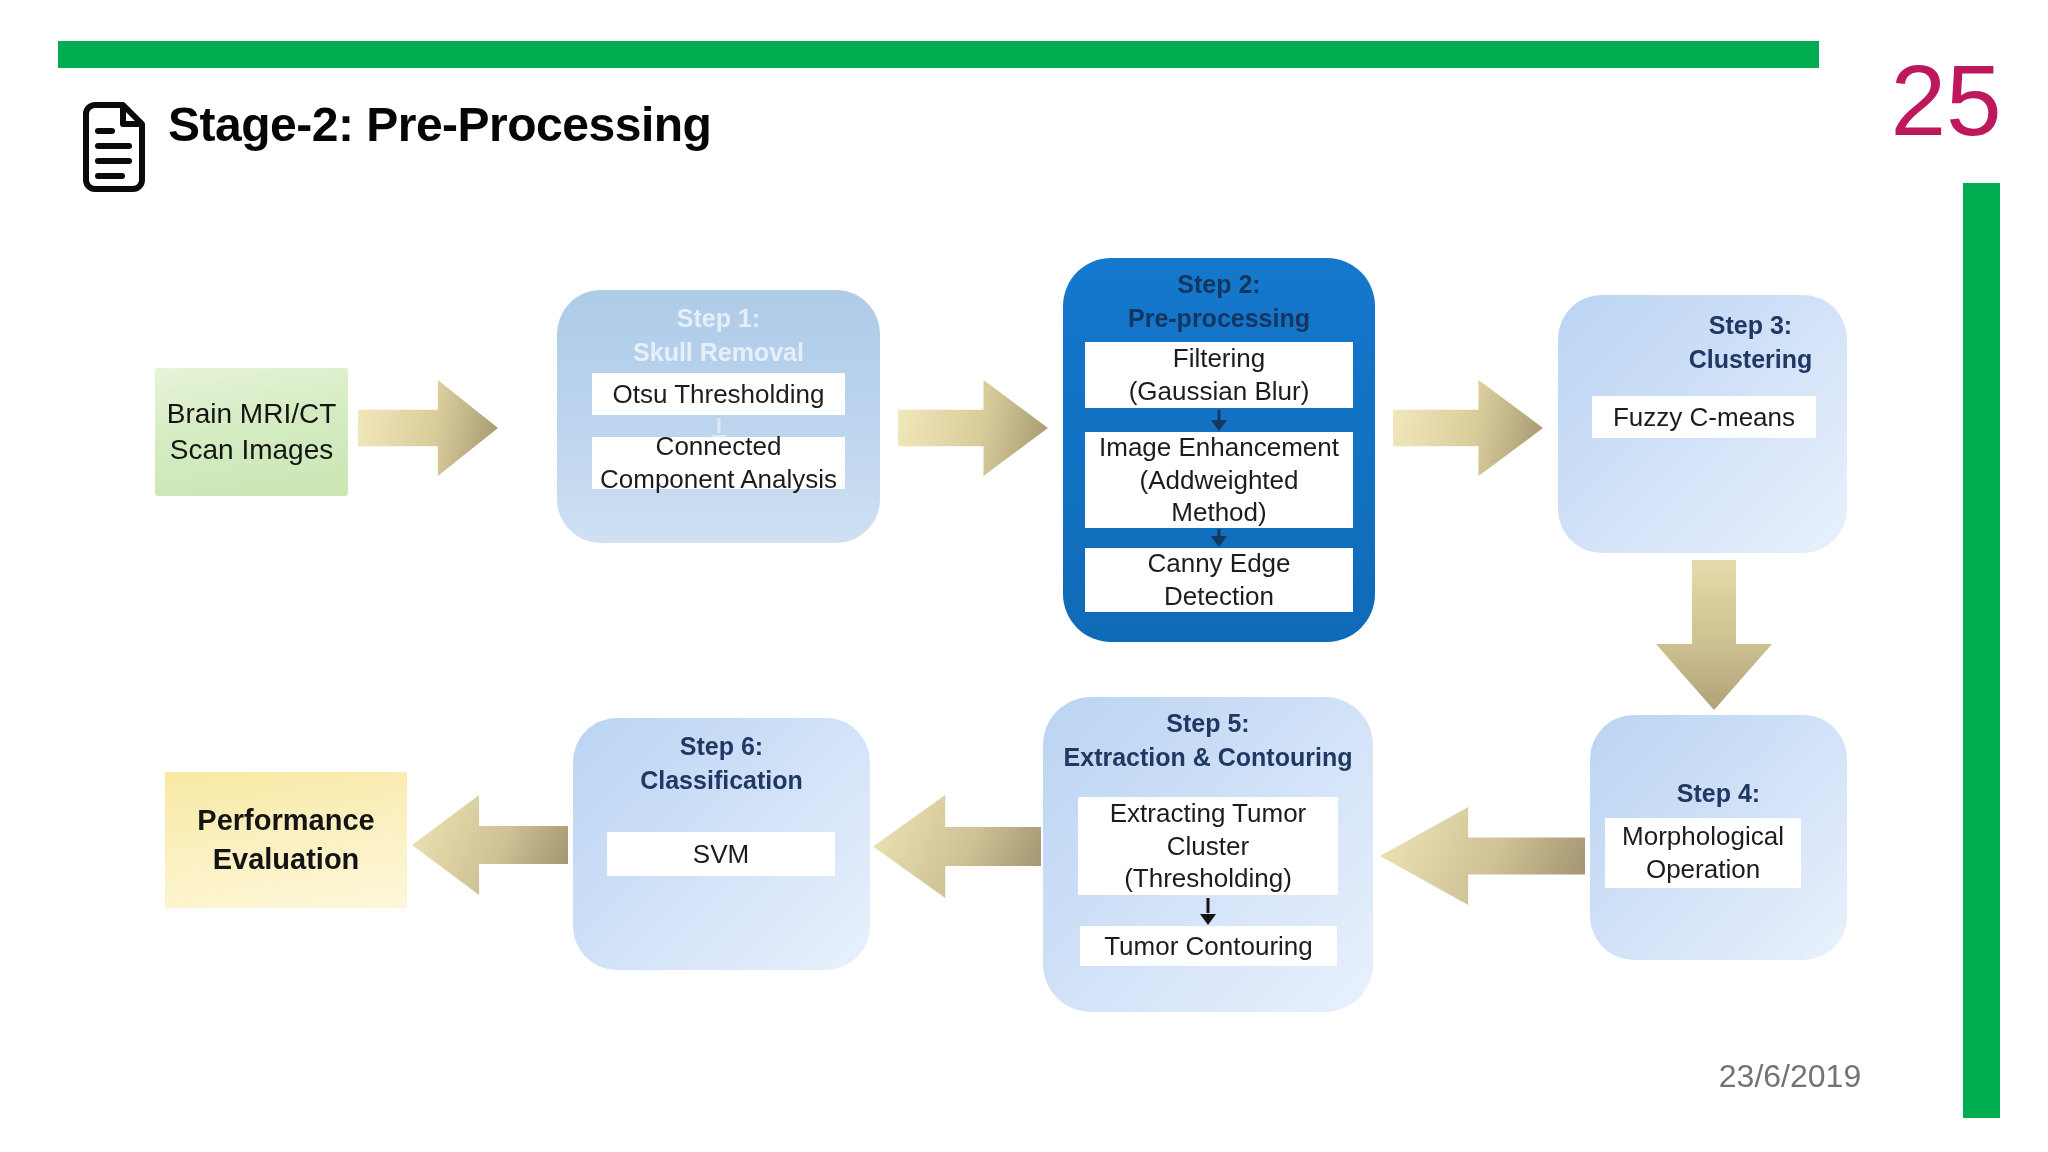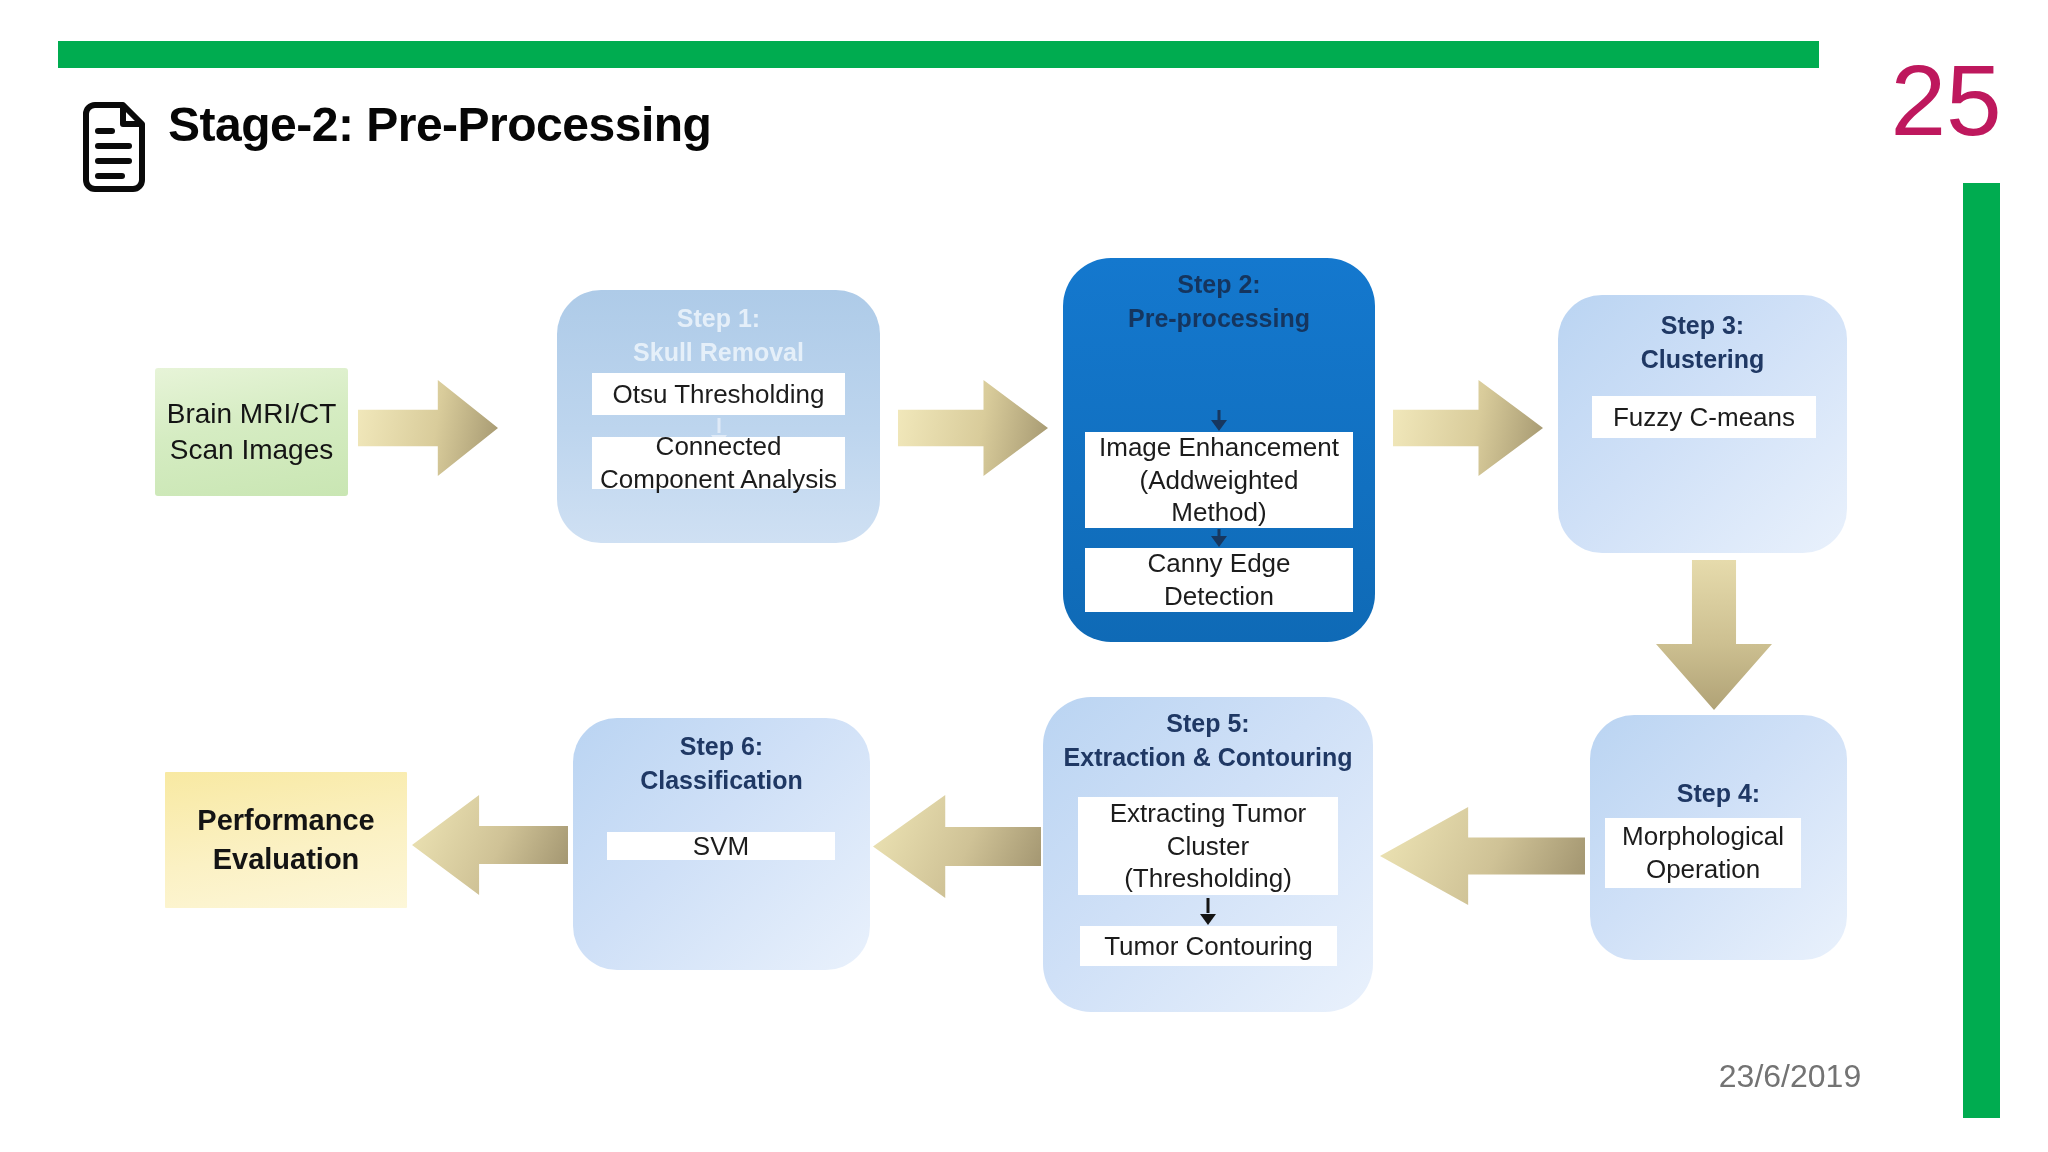--- a/index.html
+++ b/index.html
@@ -119,39 +119,41 @@
     </div>
   <div class="abs sub-box preline" style="left:35px;top:147px;width:253px;height:52px;">Connected
 Component Analysis</div>
 </div>
 
 <div class="abs arrow-right" style="left:898px;top:380px;width:150px;height:96px;"></div>
 
 <div class="abs step step2">
   <div class="abs step-title preline" style="top:10px;">Step 2:
 Pre-processing</div>
+  <div class="abs sub-box preline" style="left:22px;top:84px;width:268px;height:66px;">Filtering
+(Gaussian Blur)</div>
   <div class="mini-arrow" style="left:143px;top:152px;width:26px;height:21px;color:#17375f;">
       <span class="shaft"></span>
       <span class="head"></span>
     </div>
   <div class="abs sub-box preline" style="left:22px;top:174px;width:268px;height:96px;">Image Enhancement
 (Addweighted
 Method)</div>
   <div class="mini-arrow" style="left:143px;top:271px;width:26px;height:18px;color:#17375f;">
       <span class="shaft"></span>
       <span class="head"></span>
     </div>
   <div class="abs sub-box preline" style="left:22px;top:290px;width:268px;height:64px;">Canny Edge
 Detection</div>
 </div>
 
 <div class="abs arrow-right" style="left:1393px;top:380px;width:150px;height:96px;"></div>
 
 <div class="abs step step3">
-  <div class="abs step-title preline" style="top:14px;">Step 3:
+  <div class="abs step-title preline" style="top:14px;padding-left:48px;">Step 3:
 Clustering</div>
   <div class="abs sub-box" style="left:34px;top:101px;width:224px;height:42px;">Fuzzy C-means</div>
 </div>
 
 <div class="abs arrow-down" style="left:1656px;top:560px;width:116px;height:150px;"></div>
 
 <div class="abs step step4">
   <div class="abs step-title" style="top:62px;">Step 4:</div>
   <div class="abs sub-box preline" style="left:15px;top:103px;width:196px;height:70px;">Morphological
 Operation</div>
@@ -170,21 +172,21 @@
       <span class="head"></span>
     </div>
   <div class="abs sub-box" style="left:37px;top:229px;width:257px;height:40px;">Tumor Contouring</div>
 </div>
 
 <div class="abs arrow-left" style="left:873px;top:795px;width:168px;height:103px;"></div>
 
 <div class="abs step step6">
   <div class="abs step-title preline" style="top:12px;">Step 6:
 Classification</div>
-  <div class="abs sub-box" style="left:34px;top:114px;width:228px;height:28px;">SVM</div>
+  <div class="abs sub-box" style="left:34px;top:114px;width:228px;height:44px;">SVM</div>
 </div>
 
 <div class="abs arrow-left" style="left:412px;top:795px;width:156px;height:100px;"></div>
 
 <div class="abs node output-box preline">Performance
 Evaluation</div>
 
 <div class="abs date">23/6/2019</div>
 
 </body></html>

